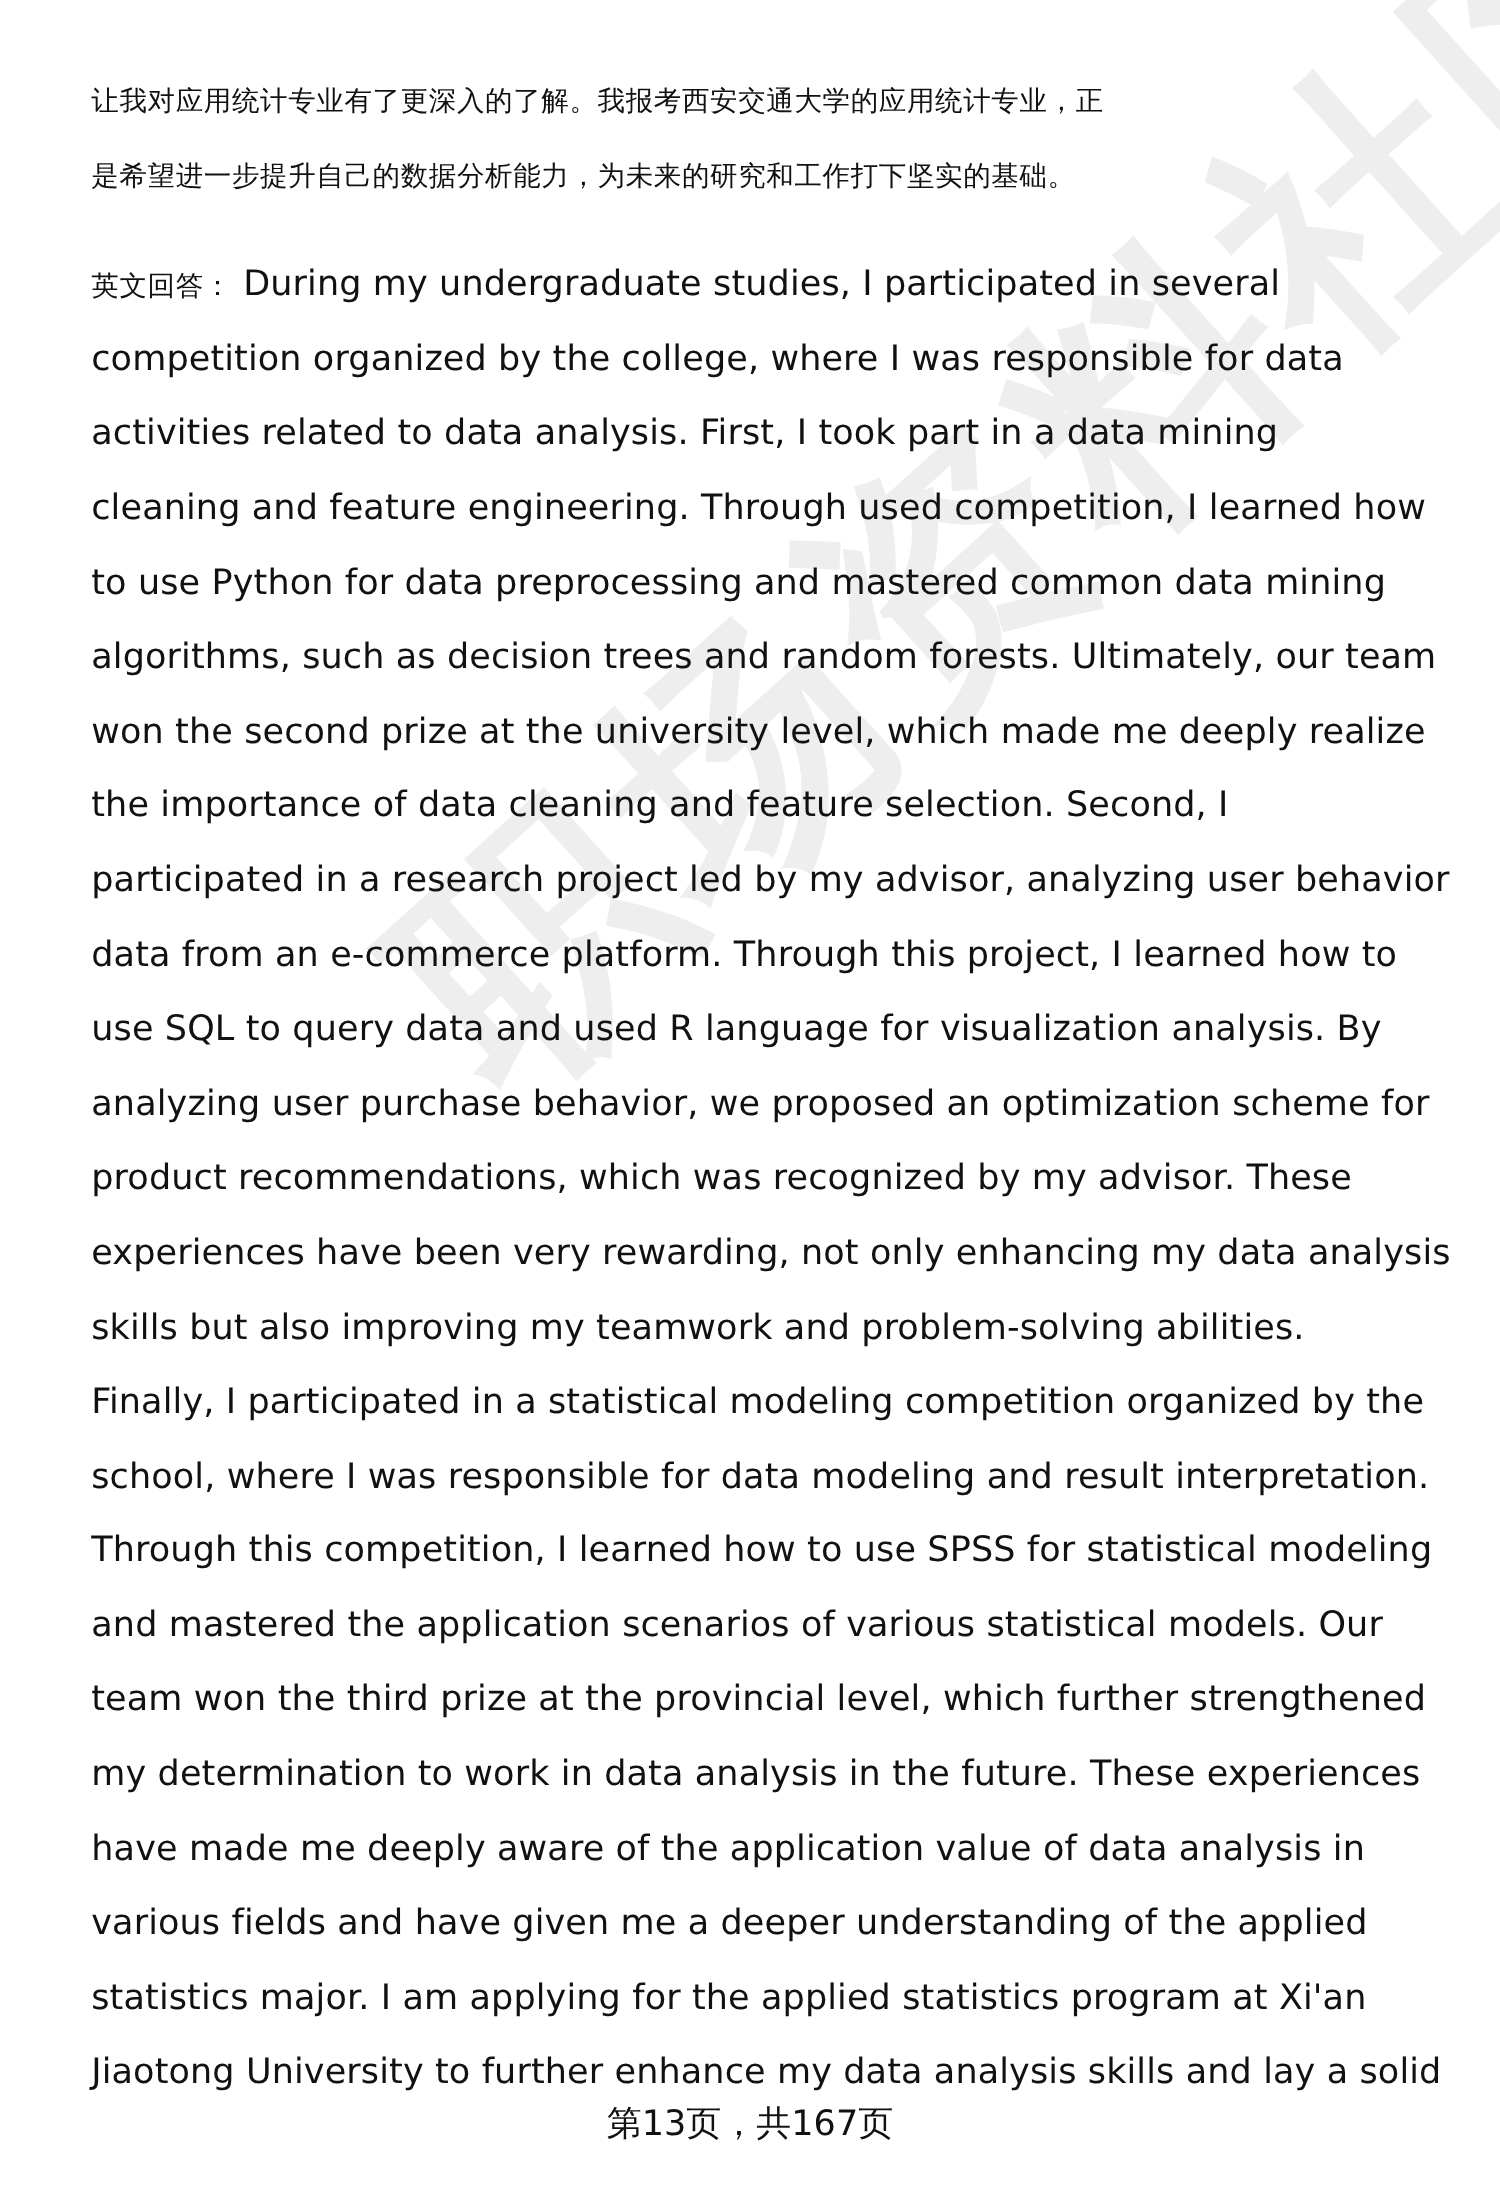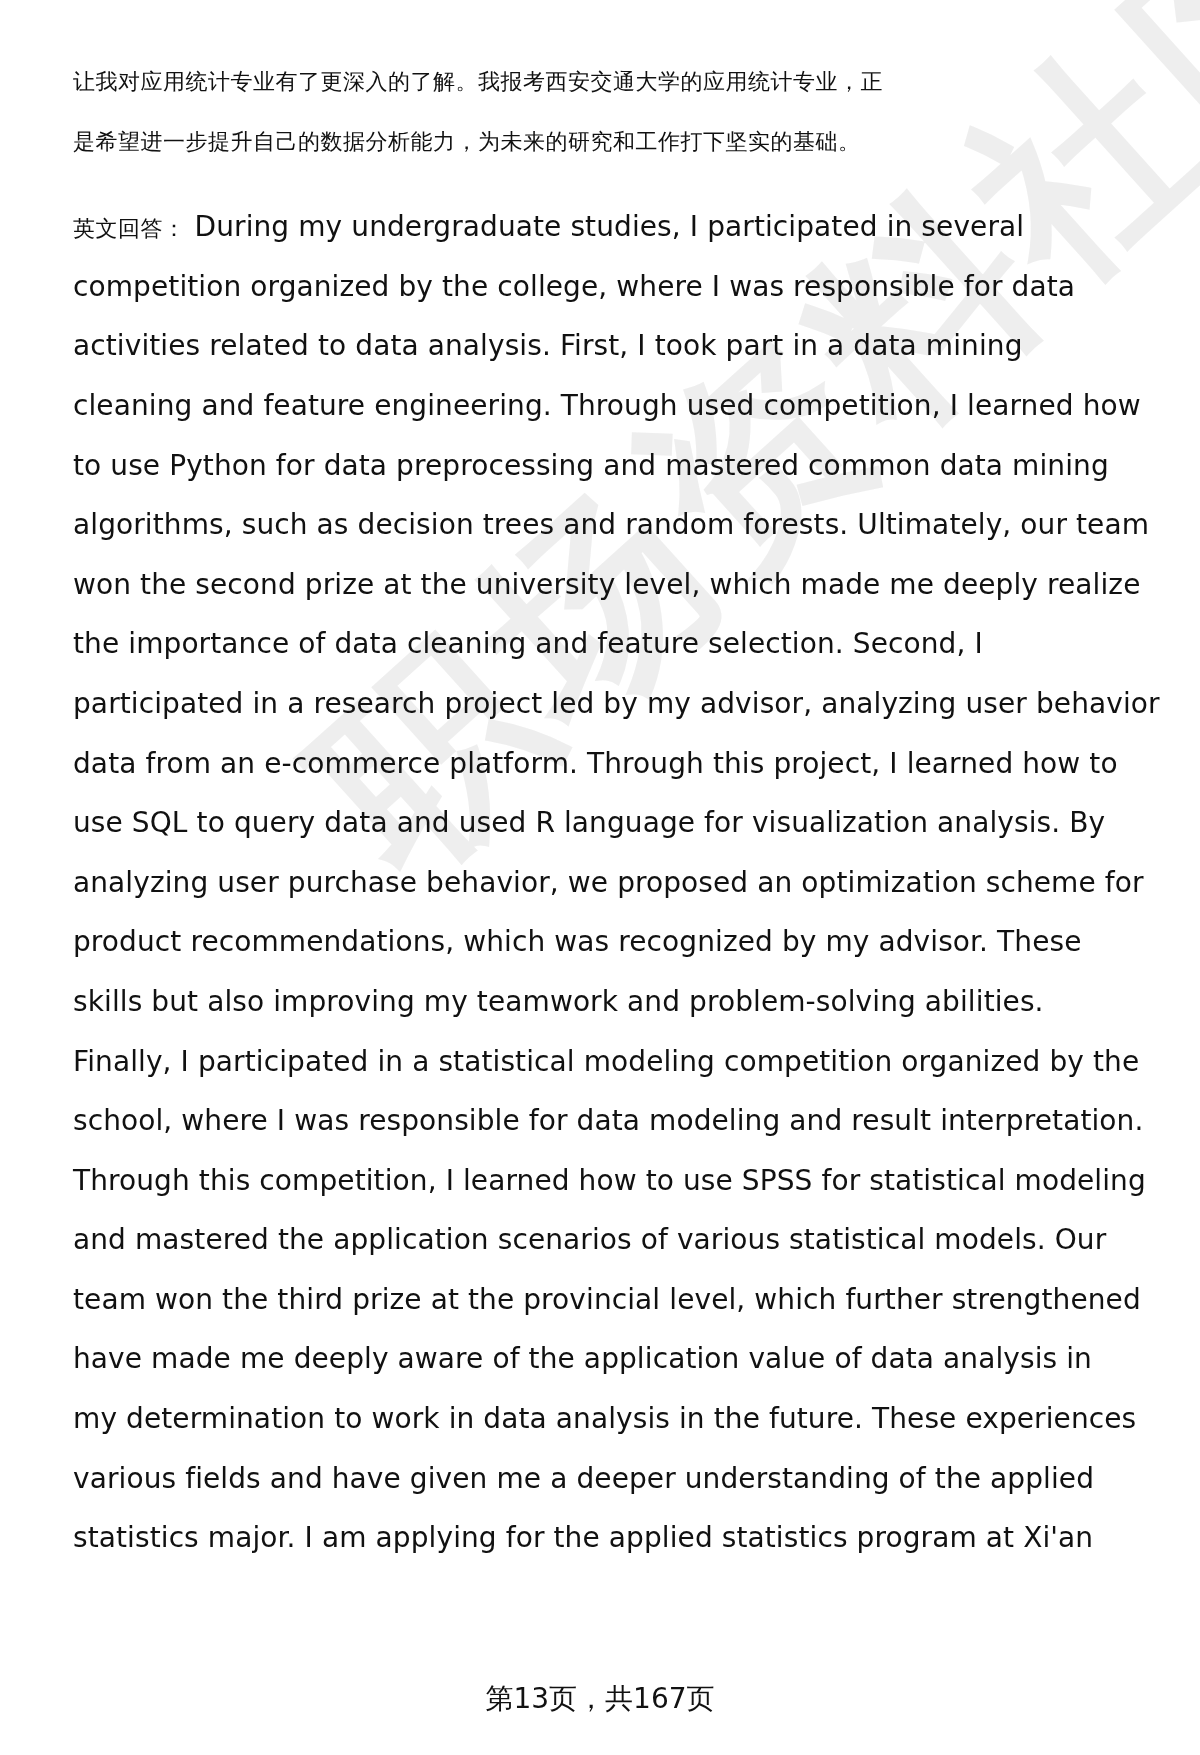--- a/index.html
+++ b/index.html
@@ -70,27 +70,29 @@
       <div class="line">cleaning and feature engineering. Through used competition, I learned how</div>
       <div class="line">to use Python for data preprocessing and mastered common data mining</div>
       <div class="line">algorithms, such as decision trees and random forests. Ultimately, our team</div>
       <div class="line">won the second prize at the university level, which made me deeply realize</div>
       <div class="line">the importance of data cleaning and feature selection. Second, I</div>
       <div class="line">participated in a research project led by my advisor, analyzing user behavior</div>
       <div class="line">data from an e-commerce platform. Through this project, I learned how to</div>
       <div class="line">use SQL to query data and used R language for visualization analysis. By</div>
       <div class="line">analyzing user purchase behavior, we proposed an optimization scheme for</div>
       <div class="line">product recommendations, which was recognized by my advisor. These</div>
+      <div class="line">experiences have been very rewarding, not only enhancing my data analysis</div>
       <div class="line">skills but also improving my teamwork and problem-solving abilities.</div>
       <div class="line">Finally, I participated in a statistical modeling competition organized by the</div>
       <div class="line">school, where I was responsible for data modeling and result interpretation.</div>
       <div class="line">Through this competition, I learned how to use SPSS for statistical modeling</div>
       <div class="line">and mastered the application scenarios of various statistical models. Our</div>
       <div class="line">team won the third prize at the provincial level, which further strengthened</div>
+      <div class="line">my determination to work in data analysis in the future. These experiences</div>
       <div class="line">have made me deeply aware of the application value of data analysis in</div>
-      <div class="line">my determination to work in data analysis in the future. These experiences</div>
       <div class="line">various fields and have given me a deeper understanding of the applied</div>
       <div class="line">statistics major. I am applying for the applied statistics program at Xi'an</div>
+      <div class="line">Jiaotong University to further enhance my data analysis skills and lay a solid</div>
     </div>
   </div>
 
   <div class="footer">第13页，共167页</div>
 </div>
 
 </body></html>

